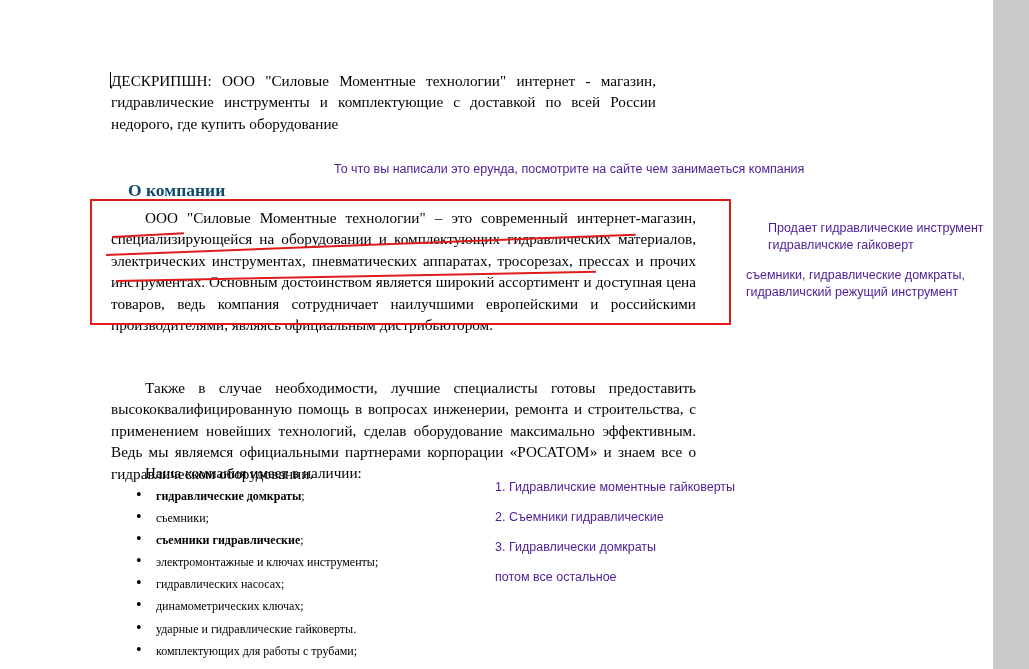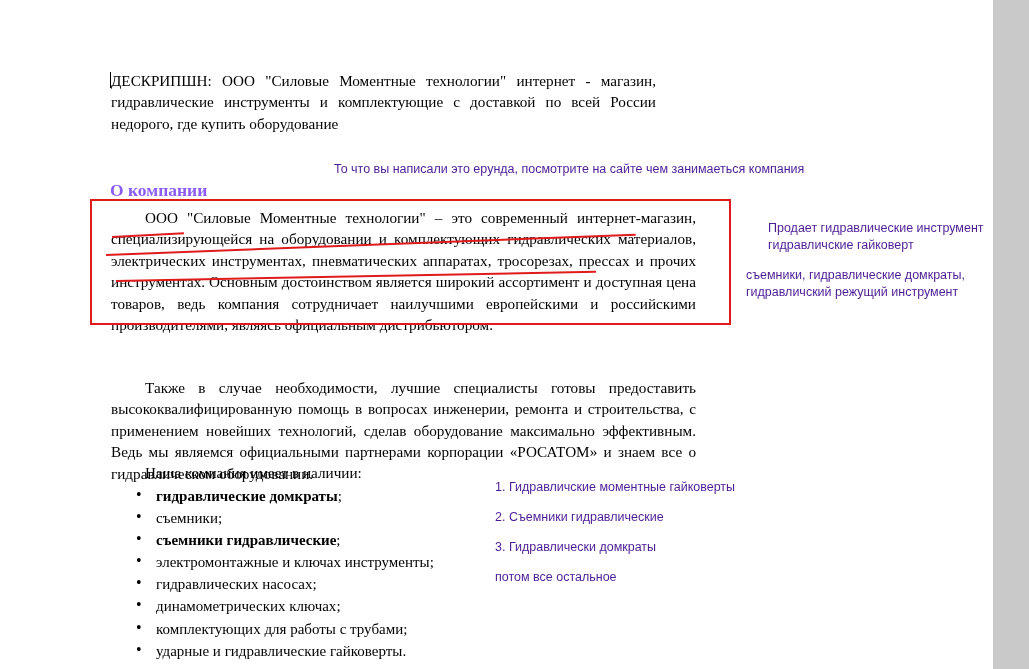--- a/index.html
+++ b/index.html
@@ -37,26 +37,26 @@
     color: #000000;
     text-align: justify;
   }
   #descr-block {
     left: 111px;
     top: 70px;
     width: 545px;
   }
   #heading-company {
     position: absolute;
-    left: 110px;
+    left: 128px;
     top: 180px;
     font-family: "Liberation Serif", serif;
     font-size: 17.5px;
     font-weight: bold;
-    color: #8b5cf6;
+    color: #0c4a6e;
   }
   #para1 {
     left: 111px;
     top: 207px;
     width: 585px;
     text-indent: 34px;
   }
   #para2 {
     left: 111px;
     top: 336px;
@@ -76,21 +76,21 @@
     top: 485px;
     width: 420px;
     margin: 0;
     padding: 0;
     list-style: none;
   }
   #bullet-list li {
     position: relative;
     padding-left: 45px;
     font-family: "Liberation Serif", serif;
-    font-size: 15px;
+    font-size: 12px;
     line-height: 22.1px;
     color: #000000;
   }
   #bullet-list li::before {
     content: "\2022";
     position: absolute;
     left: 25px;
     top: -1px;
     font-size: 16px;
   }
@@ -171,22 +171,22 @@
 
   <div class="doc-text" id="list-intro">Наша компания имеет в наличии:</div>
 
   <ul id="bullet-list">
     <li><span class="b">гидравлические домкраты</span><span>;</span></li>
     <li><span>съемники</span><span>;</span></li>
     <li><span class="b">съемники гидравлические</span><span>;</span></li>
     <li><span>электромонтажные и ключах инструменты</span><span>;</span></li>
     <li><span>гидравлических насосах</span><span>;</span></li>
     <li><span>динамометрических ключах</span><span>;</span></li>
+    <li><span>ударные и гидравлические гайковерты</span><span>.</span></li>
     <li><span>комплектующих для работы с трубами</span><span>;</span></li>
-    <li><span>ударные и гидравлические гайковерты</span><span>.</span></li>
   </ul>
 
   <div id="red-box"></div>
   <div class="strike" id="strike3"></div>
   <div class="strike" id="strike1"></div>
   <div class="strike" id="strike2"></div>
 
   <div class="annot" id="annot-top">То что вы написали это ерунда, посмотрите на сайте чем занимаеться компания</div>
 
   <div class="annot" id="annot-right1">Продает гидравлические инструмент

